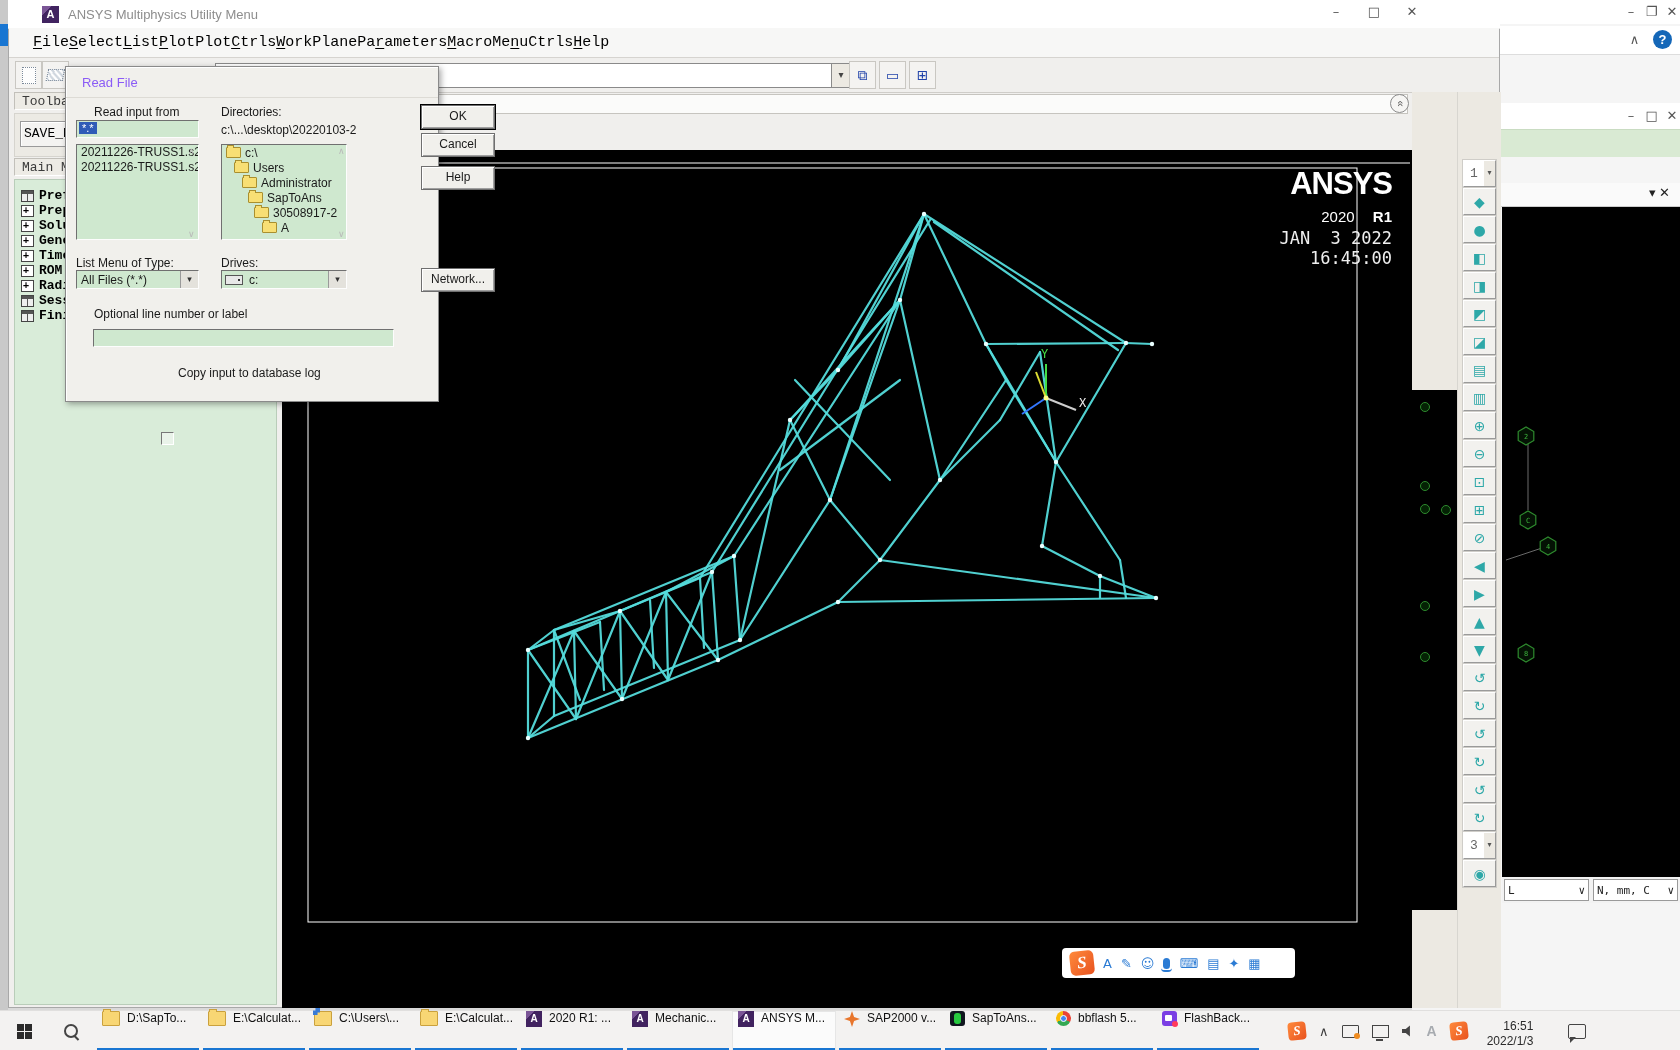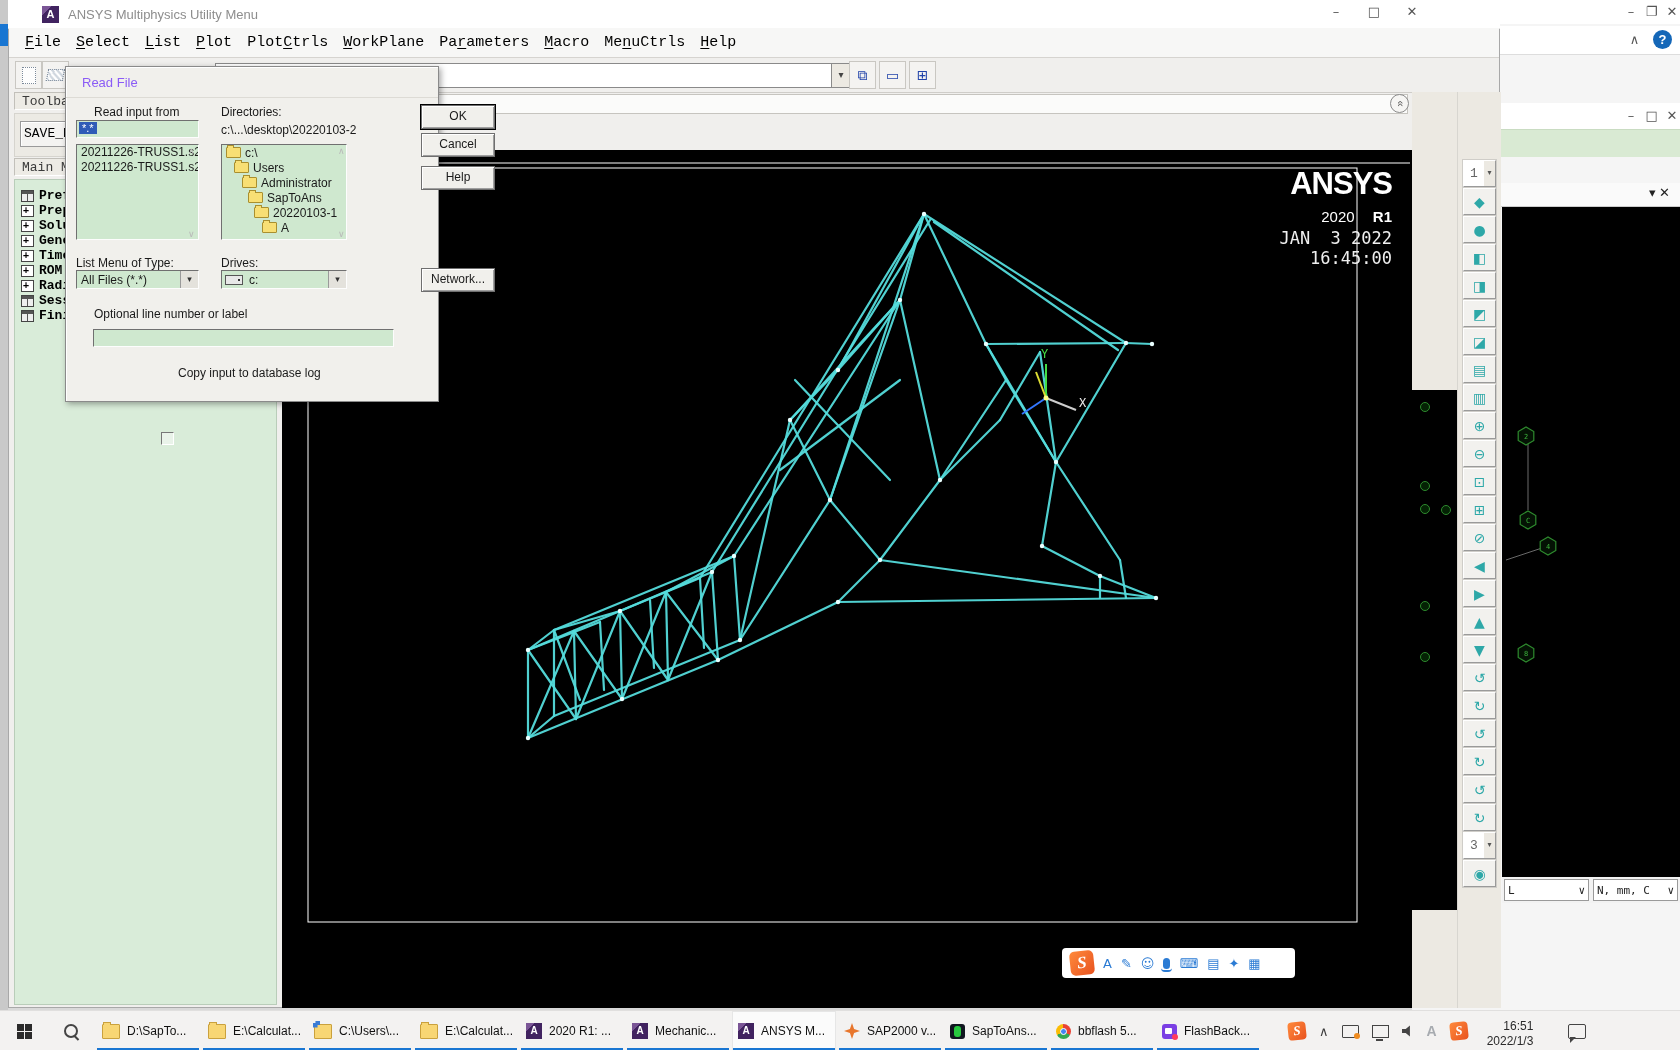--- a/index.html
+++ b/index.html
@@ -27,21 +27,21 @@
   #sliver-blue{left:0;top:24px;width:8px;height:22px;background:#1976d2;}
   
   #ansys{left:8px;top:0;width:1492px;height:1008px;background:#f0efed;border:1px solid #a8a8a8;box-sizing:border-box;}
   #titlebar{left:8px;top:0;width:1492px;height:28px;background:#ffffff;border-bottom:1px solid #e4e4e4;}
   #app-icon{left:42px;top:6px;width:17px;height:17px;background:linear-gradient(135deg,#7a5596 0 28%,#412360 28%);
             color:#fff;font:bold 11px/17px "Liberation Sans",sans-serif;text-align:center;}
   #title-text{left:68px;top:7px;color:#8d8d8d;font-size:13px;}
   #tb-controls{left:1290px;top:4px;width:130px;display:flex;gap:22px;justify-content:flex-end;}
   
   #menubar{left:9px;top:28px;width:1490px;height:30px;background:#f7f7f6;border-bottom:1px solid #d6d4d0;
-           display:flex;align-items:center;gap:15px;padding-left:16px;box-sizing:border-box;
+           display:flex;align-items:center;padding-left:24px;box-sizing:border-box;
            font-family:"Liberation Mono",monospace;font-size:15px;color:#000;}
   #menubar .mi u{text-underline-offset:2px;}
   
   #toolrow{left:9px;top:58px;width:1490px;height:34px;background:#f0efed;border-bottom:1px solid #cfcdc9;}
   .t-ico{position:absolute;width:25px;height:26px;top:3px;border:1px solid #c9c7c2;background:#f4f3f1;
          display:flex;align-items:center;justify-content:center;}
   .page-glyph{width:12px;height:15px;border:1px dotted #7c8a9a;background:#fdfdfd;}
   .openf-glyph{width:15px;height:10px;border:1px dotted #7c8a9a;background:repeating-linear-gradient(45deg,#cfd6de 0 2px,#fff 2px 4px);transform:skewX(-12deg);}
   #cmd-combo{position:absolute;left:206px;top:5px;width:634px;height:23px;background:#fff;
              border:1px solid #8a8a8a;border-right:none;}
@@ -126,21 +126,21 @@
        border-bottom-color:#fff;border-right-color:#fff;}
   
   #taskbar{left:0;top:1010px;width:1680px;height:40px;background:#f3f2f1;border-top:1px solid #e0dfde;z-index:100;
            display:flex;align-items:stretch;}
   #start{width:48px;display:flex;align-items:center;justify-content:center;}
   .winlogo{width:15px;height:15px;display:grid;grid-template-columns:7px 7px;grid-template-rows:7px 7px;gap:1px;}
   .winlogo span{background:#2b2b2b;}
   #searchbtn{width:46px;display:flex;align-items:center;justify-content:center;}
   .mag{width:10px;height:10px;border:2px solid #444;border-radius:50%;position:relative;}
   .mag::after{content:"";position:absolute;left:9px;top:9px;width:6px;height:2px;background:#444;transform:rotate(45deg);transform-origin:0 0;}
-  .tb-item{width:104px;margin-left:2px;display:flex;align-items:center;gap:7px;padding:0 6px;box-sizing:border-box;
+  .tb-item{width:104px;margin-left:2px;display:flex;align-items:flex-start;gap:7px;padding:0 6px;box-sizing:border-box;
            position:relative;font-size:12px;color:#111;}
   .tb-item .lbl{overflow:hidden;white-space:nowrap;}
   .tb-item::after{content:"";position:absolute;left:1px;right:1px;bottom:0;height:3px;background:#1976d2;}
   .tb-item.active{background:#fbfbfb;box-shadow:inset 0 0 0 1px #e6e6e6;}
   .tbi{width:16px;height:13px;flex:0 0 auto;position:relative;}
   .i-folder .tbi{background:#f8d674;border:1px solid #caa13d;border-radius:1px;}
   .i-folder .tbi::before{content:"";position:absolute;top:-3px;left:0;width:6px;height:2px;background:#f8d674;border:1px solid #caa13d;border-bottom:none;}
   .i-folderlink .tbi{background:#f8d674;border:1px solid #caa13d;border-radius:1px;}
   .i-folderlink .tbi::before{content:"";position:absolute;top:-4px;left:-2px;width:7px;height:7px;background:#3a7bd5;
                              clip-path:polygon(0 100%,0 35%,35% 35%,35% 0,100% 0,100% 65%,65% 65%,65% 100%);}
@@ -634,21 +634,21 @@
           <span>Administrator</span>
         </div>
 
         <div class="dtree-row" style="padding-left: 26px;">
           <span class="fold"></span>
           <span>SapToAns</span>
         </div>
 
         <div class="dtree-row" style="padding-left: 32px;">
           <span class="fold"></span>
-          <span>20220103-1</span>
+          <span>30508917-2</span>
         </div>
 
         <div class="dtree-row" style="padding-left: 40px;">
           <span class="fold"></span>
           <span>A</span>
         </div>
       </div>
     <span class="scroll-ch" style="left:272px;top:80px;">∧</span>
     <span class="scroll-ch" style="left:272px;top:163px;">∨</span>
 

